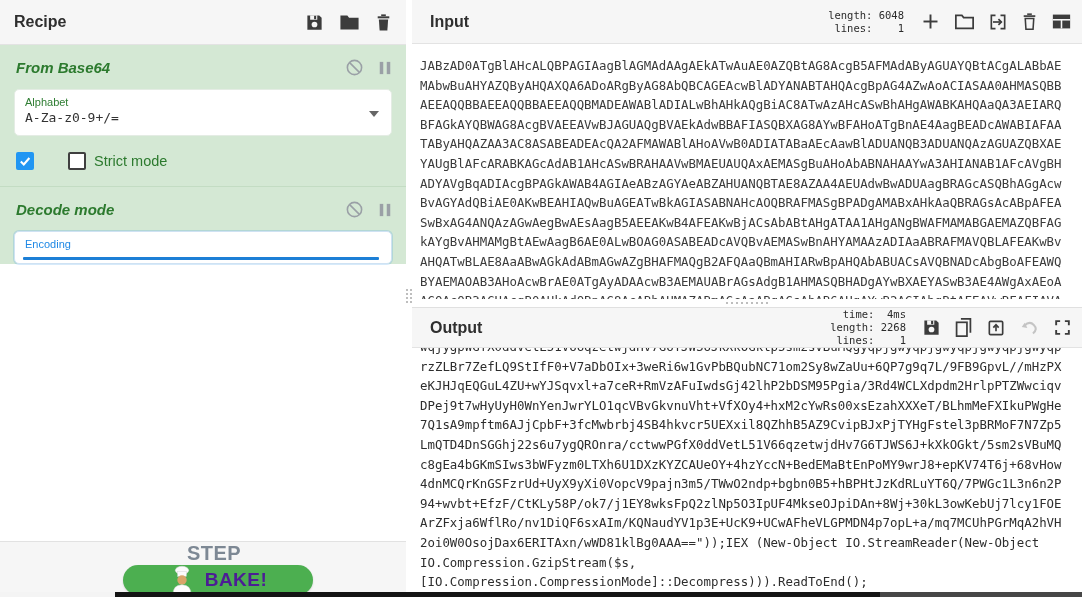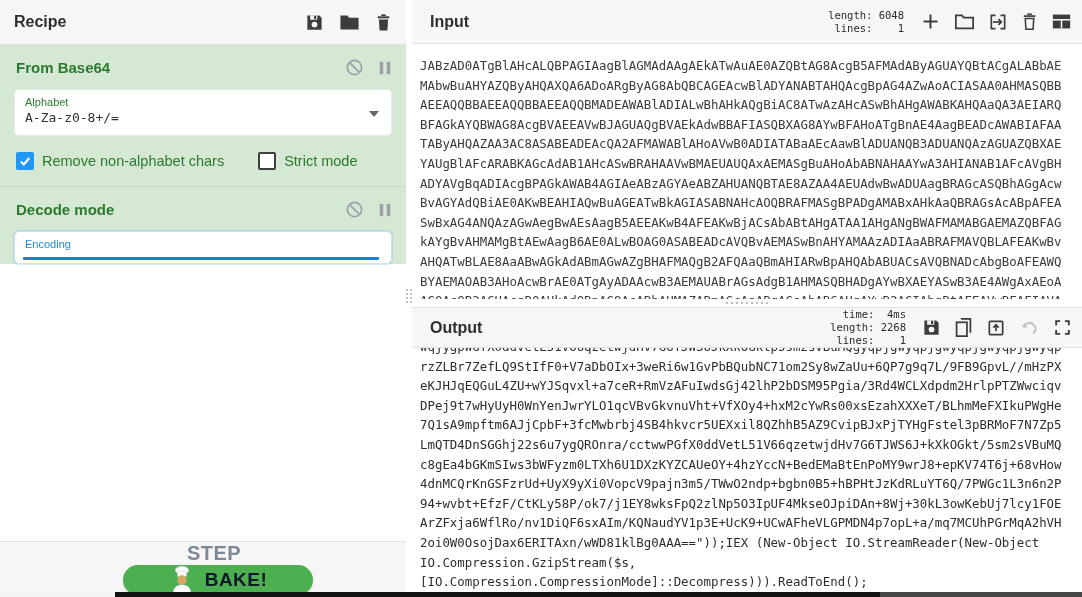--- a/index.html
+++ b/index.html
@@ -18,21 +18,21 @@
 
   
   .left-pane { position:absolute; left:0; top:0; width:406px; height:597px; background:#fff; }
   .recipe-header { height:45px; padding:0 14px 0 14px; }
   .recipe-header .pane-title { flex:0 0 auto; }
   .recipe-header .hdr-icons { margin-left:auto; gap:15px; }
 
   .op { background:#d4e8d4; }
   .op + .op { border-top:1px solid #c3dcc3; }
   .op-title-row { display:flex; align-items:center; padding:13px 14px 8px 16px; }
-  .op-title { font-weight:bold; font-size:15px; color:#2c7a2e; }
+  .op-title { font-weight:bold; font-size:15px; color:#2c7a2e;font-style:italic; }
   .op-controls { margin-left:auto; display:flex; align-items:center; gap:14px; }
 
   .arg-box { position:relative; background:#ffffff; border-radius:5px;
              margin:4px 14px 10px 14px; padding:6px 28px 8px 10px;
              border:1px solid #e4ece4; }
   .arg-label { font-size:11px; color:#2e7d32; line-height:13px; }
   .arg-value-mono { font-family:"DejaVu Sans Mono", monospace; font-size:13px;
                     color:#333; line-height:18px; }
   .arg-value-sans { font-size:14px; color:#333; line-height:19px; }
   .select-caret { position:absolute; right:12px; top:50%; margin-top:-2px;
@@ -56,21 +56,21 @@
 
   
   .footer { position:absolute; left:0; bottom:5px; width:406px; height:51px;
             background:#f6f6f6; border-top:1px solid #e2e2e2;
             display:flex; align-items:center;flex-direction:column; }
   .step-btn { margin-left:22px; font-size:20px; font-weight:bold; color:#7d8894;
               letter-spacing:.5px; cursor:pointer; }
   .bake-btn { margin-left:30px; width:190px; height:46px; background:#4caf50;
               border-radius:23px; display:flex; align-items:center; justify-content:center;
               gap:10px; cursor:pointer; box-shadow:0 1px 2px rgba(0,0,0,.15); }
-  .bake-label { color:#0f172a; font-weight:bold; font-size:19px; letter-spacing:.5px; }
+  .bake-label { color:#4c1d95; font-weight:bold; font-size:19px; letter-spacing:.5px; }
   .autobake { margin-left:auto; margin-right:16px; display:flex; flex-direction:column;
               align-items:center; gap:3px; }
   .autobake-label { font-size:13.5px; color:#333; }
 
   
   .v-gutter { position:absolute; left:406px; top:0; width:6px; height:592px; background:#fff;
               display:flex; align-items:center; justify-content:center; cursor:col-resize; }
   .v-dots { display:grid; grid-template-columns:2px 2px; gap:2px; }
   .h-gutter { position:absolute; left:412px; top:299px; width:670px; height:8px; background:#fff;
               display:flex; align-items:center; justify-content:center; cursor:row-resize; }
@@ -148,32 +148,31 @@
             <svg width="14" height="16" viewBox="0 0 16 18">
                 <rect x="2" y="2" width="4" height="14" fill="#9aa0a6"></rect>
                 <rect x="10" y="2" width="4" height="14" fill="#9aa0a6"></rect>
               </svg>
           </span>
         </span>
       </div>
 
       <div class="arg-box">
         <div class="arg-label">Alphabet</div>
-        <div class="arg-value-mono">A-Za-z0-8+/=</div>
+        <div class="arg-value-mono">A-Za-z0-9+/=</div>
         <span class="select-caret"></span>
       </div>
 
       <div class="checkbox-row">
         <span class="cb-group">
           <span class="checkbox checked">
             <svg width="14" height="14" viewBox="0 0 16 16">
                 <polyline points="3.2,8.6 6.6,12 13,4.6" fill="none" stroke="#fff" stroke-width="2.4"></polyline>
               </svg>
           </span>
-          <span class="cb-label">Remove non-alphabet chars</span>
         </span>
         <span class="cb-group">
           <span class="checkbox unchecked"></span>
           <span class="cb-label">Strict mode</span>
         </span>
       </div>
     </div>
 
     <div class="op">
       <div class="op-title-row">

